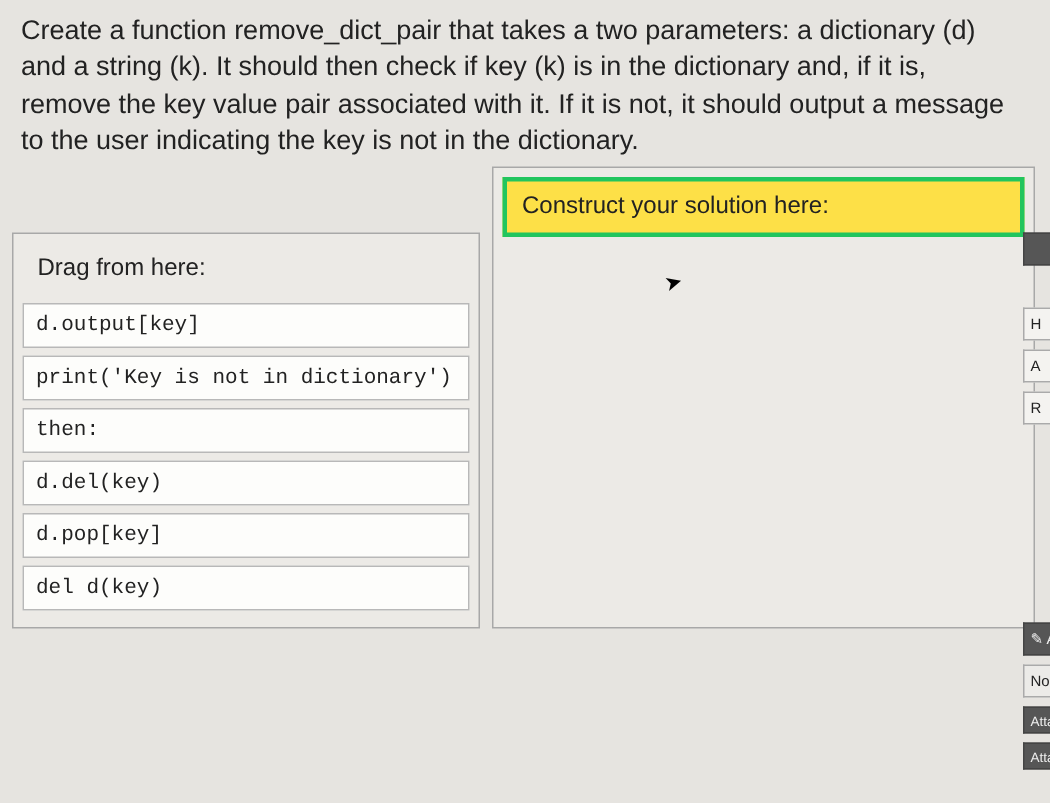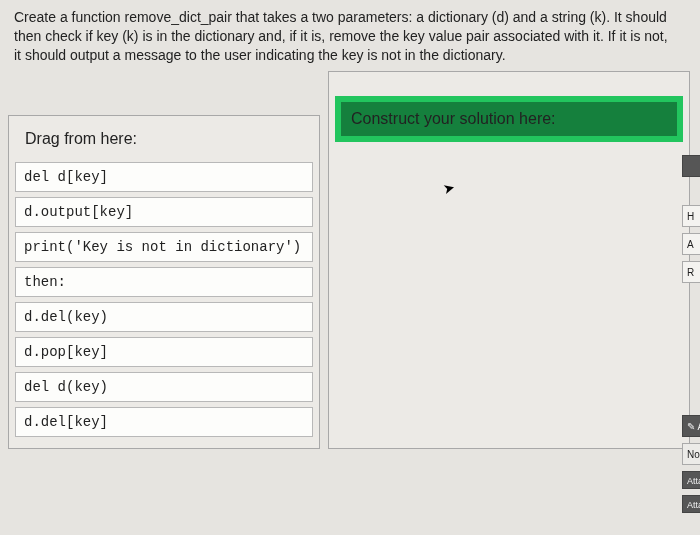--- a/index.html
+++ b/index.html
@@ -7,21 +7,21 @@
     font-family: Arial, Helvetica, sans-serif;
     background: #e6e4e0;
     width: 700px;
     height: 535px;
     overflow: hidden;
     position: relative;
     color: #222;
   }
   .instructions {
     padding: 8px 27px 6px 14px;
-    font-size: 14px;
+    font-size: 18px;
     line-height: 1.35;
   }
   .workspace {
     display: flex;
     gap: 8px;
     padding: 0 8px;
   }
   .panel {
     border: 1px solid #a8a8a8;
     background: #eceae6;
@@ -35,23 +35,22 @@
     flex: 1;
     margin-right: 2px;
   }
   .panel-header {
     background: #eceae6;
     padding: 8px 10px;
     font-size: 16px;
     margin-bottom: 6px;
   }
   .panel-header.yellow {
-    background: #15803d;
-    border: 6px solid #22c55e;
-    margin-top: 18px;
+    background: #fde047;
+    border: 3px solid #22c55e;
   }
   .code-block {
     background: #fdfdfb;
     border: 1px solid #b8b8b8;
     padding: 6px 8px;
     margin-bottom: 5px;
     font-family: "Courier New", monospace;
     font-size: 14px;
     cursor: grab;
     white-space: nowrap;
@@ -98,28 +97,26 @@
   }
 </style>
 </head>
 <body>
 
 <div class="instructions">Create a function remove_dict_pair that takes a two parameters: a dictionary (d) and a string (k). It should then check if key (k) is in the dictionary and, if it is, remove the key value pair associated with it. If it is not, it should output a message to the user indicating the key is not in the dictionary.</div>
 
 <div class="workspace">
   <div class="panel panel-left">
     <div class="panel-header">Drag from here:</div>
-    <div class="code-block">del d[key]</div>
     <div class="code-block">d.output[key]</div>
     <div class="code-block">print('Key is not in dictionary')</div>
     <div class="code-block">then:</div>
     <div class="code-block">d.del(key)</div>
     <div class="code-block">d.pop[key]</div>
     <div class="code-block">del d(key)</div>
-    <div class="code-block">d.del[key]</div>
   </div>
 
   <div class="panel panel-right">
     <div class="panel-header yellow">Construct your solution here:</div>
   </div>
 </div>
 
 <div class="right-strip">
   <div class="mini-btn dark"></div>
   <div style="height:16px"></div>

